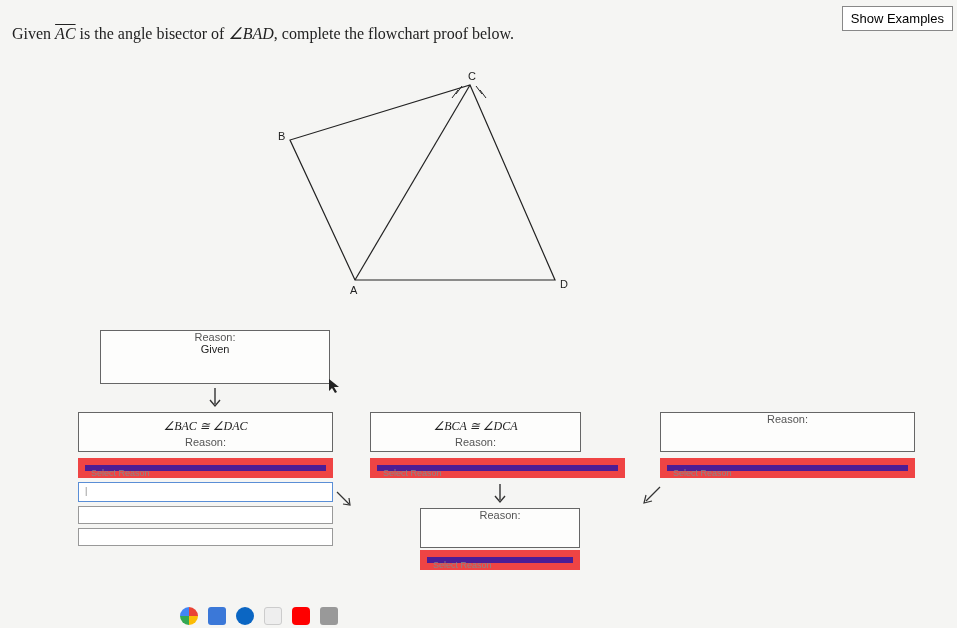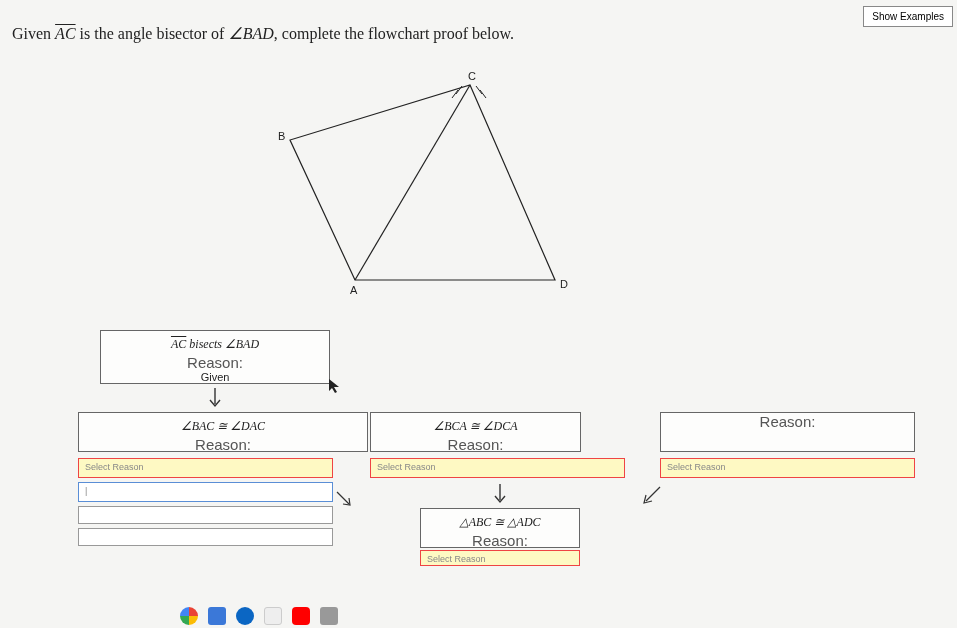--- a/index.html
+++ b/index.html
@@ -10,21 +10,21 @@
     height: 628px;
     position: relative;
     overflow: hidden;
     color: #222;
   }
   .show-examples {
     position: absolute;
     top: 6px; right: 4px;
     border: 1px solid #888;
     background: #fff;
-    font-size: 10px;
+    font-size: 13px;
     padding: 4px 8px;
     font-family: Arial, sans-serif;
   }
   .prompt {
     position: absolute;
     top: 24px; left: 12px;
     font-size: 16px;
   }
   .overline { text-decoration: overline; font-style: italic; }
   .triangle-area {
@@ -35,26 +35,26 @@
   .vlabel { position: absolute; font-size: 11px; font-family: Arial, sans-serif; }
   .flow { position: absolute; left: 0; top: 330px; width: 957px; }
   .card {
     position: absolute;
     border: 1px solid #666;
     background: #fdfdfc;
     text-align: center;
     font-size: 12px;
   }
   .card .stmt { padding: 6px 4px 2px; font-family: "Times New Roman", serif; font-style: italic; }
-  .card .rlabel { font-size: 15px; color: #555; font-family: Arial, sans-serif; }
+  .card .rlabel { font-size: 11px; color: #555; font-family: Arial, sans-serif; }
   .card .reason { font-size: 11px; padding-bottom: 4px; font-family: Arial, sans-serif; }
   .selector {
     position: absolute;
-    border: 1px solid #ef4444;
-    background: #fef9c3;
+    border: 7px solid #ef4444;
+    background: #4c1d95;
     height: 20px;
     font-size: 9px;
     color: #888;
     font-family: Arial, sans-serif;
     padding: 3px 6px;
     text-align: left;
   }
   .selector.open {
     border: 1px solid #5a8ed6;
     background: #fff;
@@ -99,37 +99,34 @@
   </svg>
   <div class="vlabel" style="left:80px; top:214px;">A</div>
   <div class="vlabel" style="left:8px; top:60px;">B</div>
   <div class="vlabel" style="left:198px; top:0px;">C</div>
   <div class="vlabel" style="left:290px; top:208px;">D</div>
 </div>
 
 <div class="flow">
 
   <div class="card" style="left:100px; top:0px; width:230px; height:54px;">
-    <div class="stmt">
-      <span class="overline">AC</span><span> bisects ∠BAD</span>
-    </div>
     <div class="rlabel">Reason:</div>
     <div class="reason">Given</div>
   </div>
 
   <svg class="arrow-svg" style="left:205px; top:56px;" width="20" height="24">
     <line x1="10" y1="2" x2="10" y2="18" stroke="#333" stroke-width="1.4"></line>
     <polyline points="5,14 10,20 15,14" fill="none" stroke="#333" stroke-width="1.4"></polyline>
   </svg>
 
   <svg class="arrow-svg" style="left:328px; top:48px;" width="14" height="16">
     <polygon points="1,1 1,13 4,10 7,15 9,14 6,9 11,9" fill="#222"></polygon>
   </svg>
 
-  <div class="card" style="left:78px; top:82px; width:290px; height:40px;">
+  <div class="card" style="left:78px; top:82px; width:255px; height:40px;">
     <div class="stmt ang">∠BAC ≅ ∠DAC</div>
     <div class="rlabel">Reason:</div>
   </div>
   <div class="selector" style="left:78px; top:128px; width:255px;">Select Reason</div>
 
   <div class="selector open" style="left:78px; top:152px; width:255px;">|</div>
   <div class="dropdown-panel" style="left:78px; top:176px; width:255px;"></div>
   <div class="dropdown-panel" style="left:78px; top:198px; width:255px;"></div>
 
   <svg class="arrow-svg" style="left:335px; top:160px;" width="20" height="20">
@@ -152,21 +149,20 @@
     <div class="rlabel">Reason:</div>
   </div>
   <div class="selector" style="left:660px; top:128px; width:255px;">Select Reason</div>
 
   <svg class="arrow-svg" style="left:640px; top:155px;" width="24" height="24">
     <line x1="20" y1="2" x2="6" y2="16" stroke="#333" stroke-width="1.2"></line>
     <polyline points="12,16 4,18 6,10" fill="none" stroke="#333" stroke-width="1.2"></polyline>
   </svg>
 
   <div class="card" style="left:420px; top:178px; width:160px; height:40px;">
-    <div class="stmt ang">△ABC ≅ △ADC</div>
     <div class="rlabel">Reason:</div>
   </div>
   <div class="selector" style="left:420px; top:220px; width:160px; height:16px;">Select Reason</div>
 
 </div>
 
 <div class="taskbar">
   <div class="tb-icon" style="background: conic-gradient(#ea4335 0 25%, #fbbc05 0 50%, #34a853 0 75%, #4285f4 0);"></div>
   <div class="tb-icon" style="background:#3b78d8; border-radius:3px;"></div>
   <div class="tb-icon" style="background:#0b66c3;"></div>

